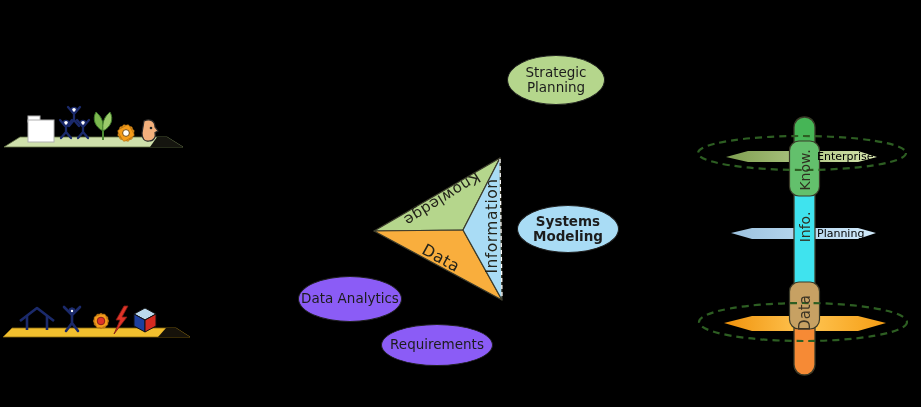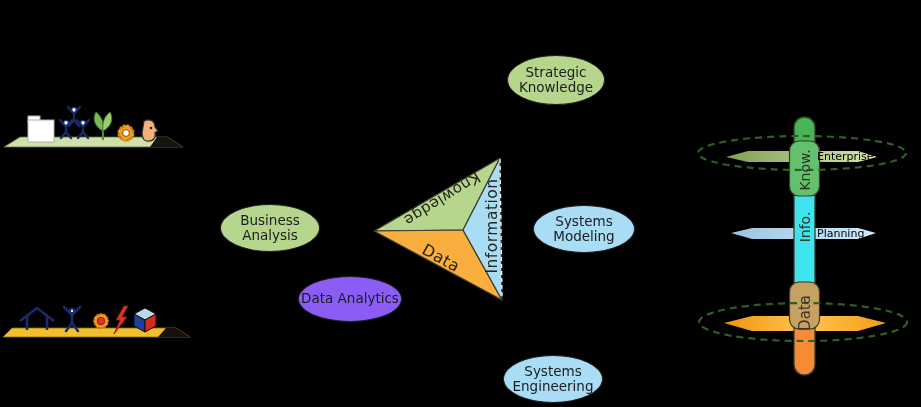--- a/index.html
+++ b/index.html
@@ -139,33 +139,30 @@
         <rect x="789.5" y="141" width="30" height="55" rx="9.5" stroke="#3a3a28" stroke-width="1.2" fill="#63c06c"></rect>
         <rect x="789.5" y="282" width="30" height="47" rx="9.5" stroke="#3a3a28" stroke-width="1.2" fill="#c7a163"></rect>
       </g>
 
       <ellipse cx="802" cy="153" rx="104" ry="17" fill="none" stroke-width="2.2" stroke-dasharray="7 5" stroke="#2d5e22"></ellipse>
       <ellipse cx="803" cy="322" rx="104" ry="19" fill="none" stroke-width="2.2" stroke-dasharray="7 5" stroke="#2d5e22"></ellipse>
     </g>
   </svg>
 
   <div class="ellipse green" style="left:507px;top:55px;width:98px;height:50px;">
-    <span>Strategic Knowledge</span>
-  </div>
-  <div class="ellipse green" style="left:220px;top:204px;width:100px;height:48px;">
-    <span>Business Analysis</span>
+    <span>Strategic Planning</span>
   </div>
   <div class="ellipse orange" style="left:298px;top:276px;width:104px;height:46px;">
     <span>Data Analytics</span>
   </div>
-  <div class="ellipse blue" style="left:533px;top:205px;width:102px;height:48px;">
+  <div class="ellipse orange" style="left:381px;top:324px;width:112px;height:42px;">
+    <span>Requirements</span>
+  </div>
+  <div class="ellipse blue" style="left:517px;top:205px;width:102px;height:48px;font-weight:bold;">
     <span>Systems Modeling</span>
-  </div>
-  <div class="ellipse blue" style="left:503px;top:355px;width:100px;height:48px;">
-    <span>Systems Engineering</span>
   </div>
 
   <div class="rlabel tri-label" style="left:442px;top:199px;transform:translate(-50%,-50%) rotate(148deg);">Knowledge</div>
   <div class="rlabel tri-label" style="left:441px;top:258px;font-size:16px;transform:translate(-50%,-50%) rotate(29deg);">Data</div>
   <div class="rlabel tri-label" style="left:492px;top:226px;font-size:15.5px;transform:translate(-50%,-50%) rotate(-90deg);">Information</div>
 
   <div class="rlabel pole-label" style="left:805px;top:170px;transform:translate(-50%,-50%) rotate(-90deg);">Know.</div>
   <div class="rlabel pole-label" style="left:805px;top:227px;transform:translate(-50%,-50%) rotate(-90deg);">Info.</div>
   <div class="rlabel pole-label" style="left:805px;top:313px;font-size:15px;color:#3c3424;transform:translate(-50%,-50%) rotate(-90deg);">Data</div>
 

